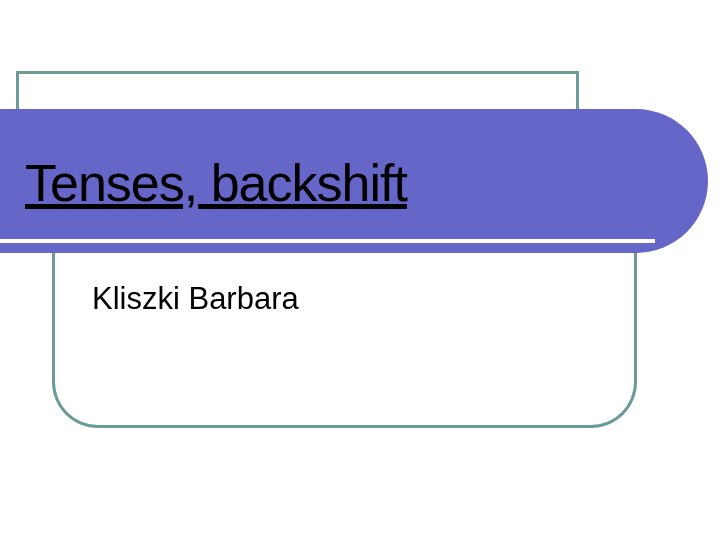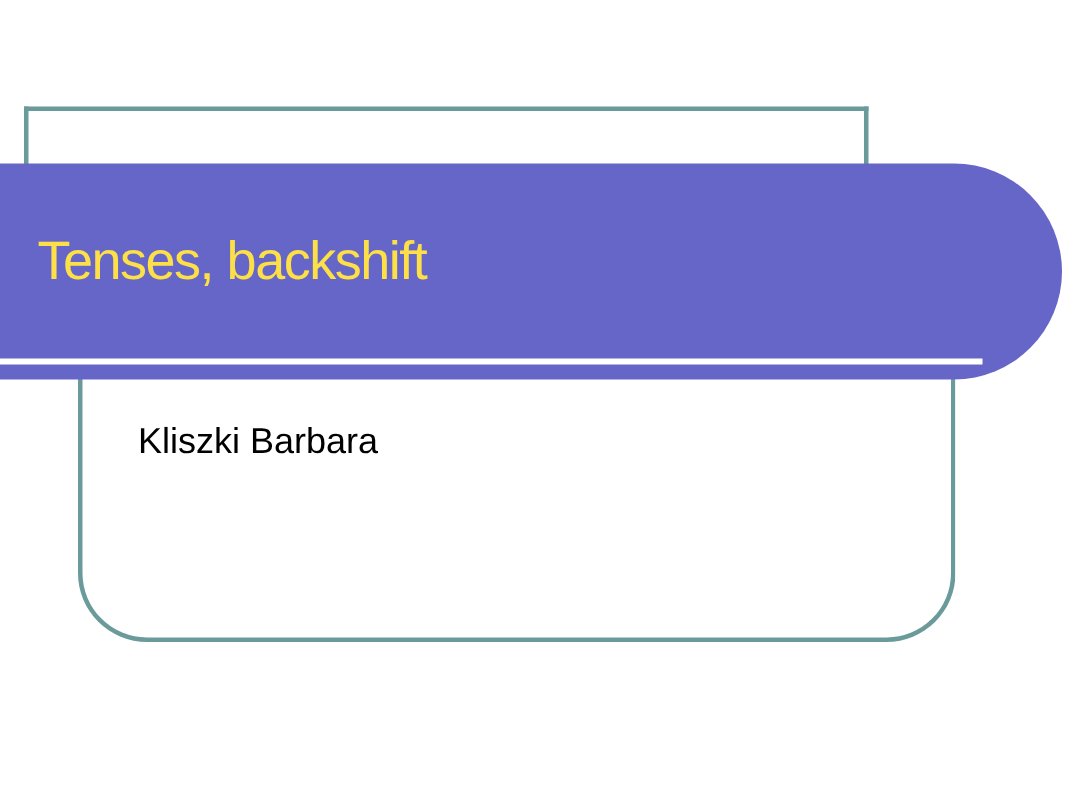--- a/index.html
+++ b/index.html
@@ -6,23 +6,23 @@
   body { width: 720px; height: 540px; background: #ffffff; position: relative; overflow: hidden;
          font-family: "Liberation Sans", sans-serif; }
   .top-box { position: absolute; left: 16px; top: 71px; width: 563px; height: 60px;
              border: 3px solid #6b9a9a; border-bottom: none; box-sizing: border-box; }
   .lower-box { position: absolute; left: 52px; top: 230px; width: 585px; height: 198px;
                border: 3px solid #6b9a9a; border-top: none; box-sizing: border-box;
                border-radius: 0 0 46px 46px; background: #fff; }
   .banner { position: absolute; left: 0; top: 109px; width: 708px; height: 144px;
             background: #6666c8; border-radius: 0 72px 72px 0; }
   .banner-line { position: absolute; left: 0; top: 130px; width: 655px; height: 4px; background: #ffffff; }
-  .title { position: absolute; left: 25px; top: 44px; font-size: 36px; color: #fde047;
-           letter-spacing: -1px; white-space: nowrap; }
-  .subtitle { position: absolute; left: 92px; top: 281px; font-size: 24px; color: #000000; white-space: nowrap; }
+  .title { position: absolute; left: 25px; top: 44px; font-size: 52px; color: #000000;
+           letter-spacing: -1px; white-space: nowrap; text-decoration: underline; }
+  .subtitle { position: absolute; left: 92px; top: 281px; font-size: 31px; color: #000000; white-space: nowrap; }
 </style>
 </head>
 <body>
 
 <div class="top-box"></div>
 <div class="lower-box"></div>
 
 <div class="banner">
   <div class="title">Tenses, backshift</div>
   <div class="banner-line"></div>

